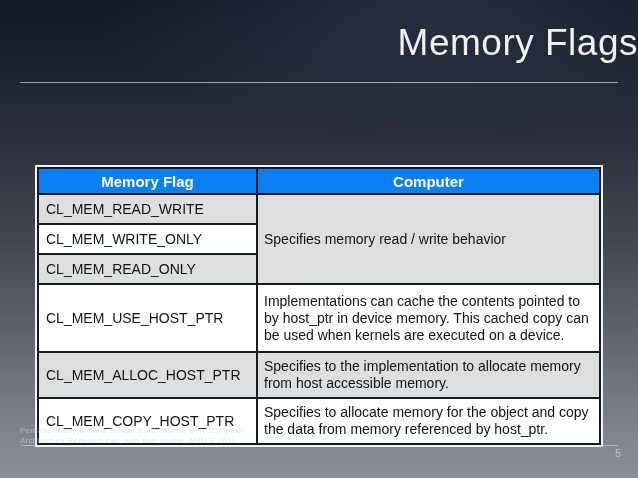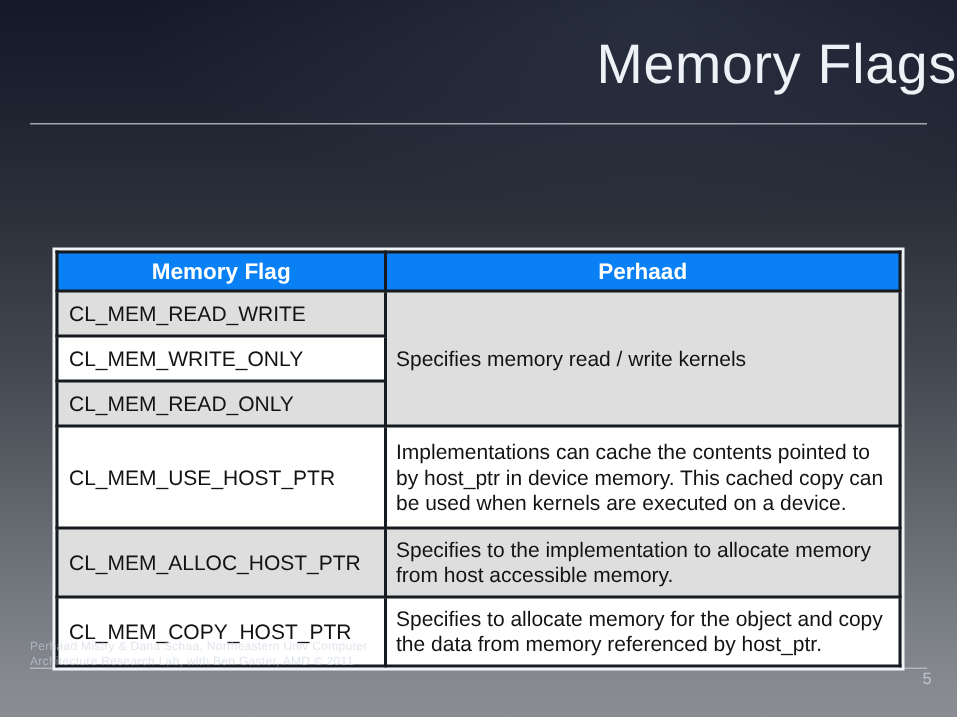--- a/index.html
+++ b/index.html
@@ -145,25 +145,25 @@
 
   <div class="table-wrap">
     <table class="mem-table">
       <colgroup>
         <col class="c-flag">
         <col class="c-behavior">
       </colgroup>
       <tbody>
           <tr>
         <th>Memory Flag</th>
-        <th>Perhaad</th>
+        <th>Computer</th>
       </tr>
       <tr>
         <td class="flag row-gray h-single">CL_MEM_READ_WRITE</td>
-        <td class="behavior row-gray" rowspan="3">Specifies memory read / write kernels</td>
+        <td class="behavior row-gray" rowspan="3">Specifies memory read / write behavior</td>
       </tr>
       <tr>
         <td class="flag row-white h-single">CL_MEM_WRITE_ONLY</td>
       </tr>
       <tr>
         <td class="flag row-gray h-single">CL_MEM_READ_ONLY</td>
       </tr>
       <tr>
         <td class="flag row-white h-use">CL_MEM_USE_HOST_PTR</td>
         <td class="behavior row-white">Implementations can cache the contents pointed to by host_ptr in device memory. This cached copy can be used when kernels are executed on a device.</td>

